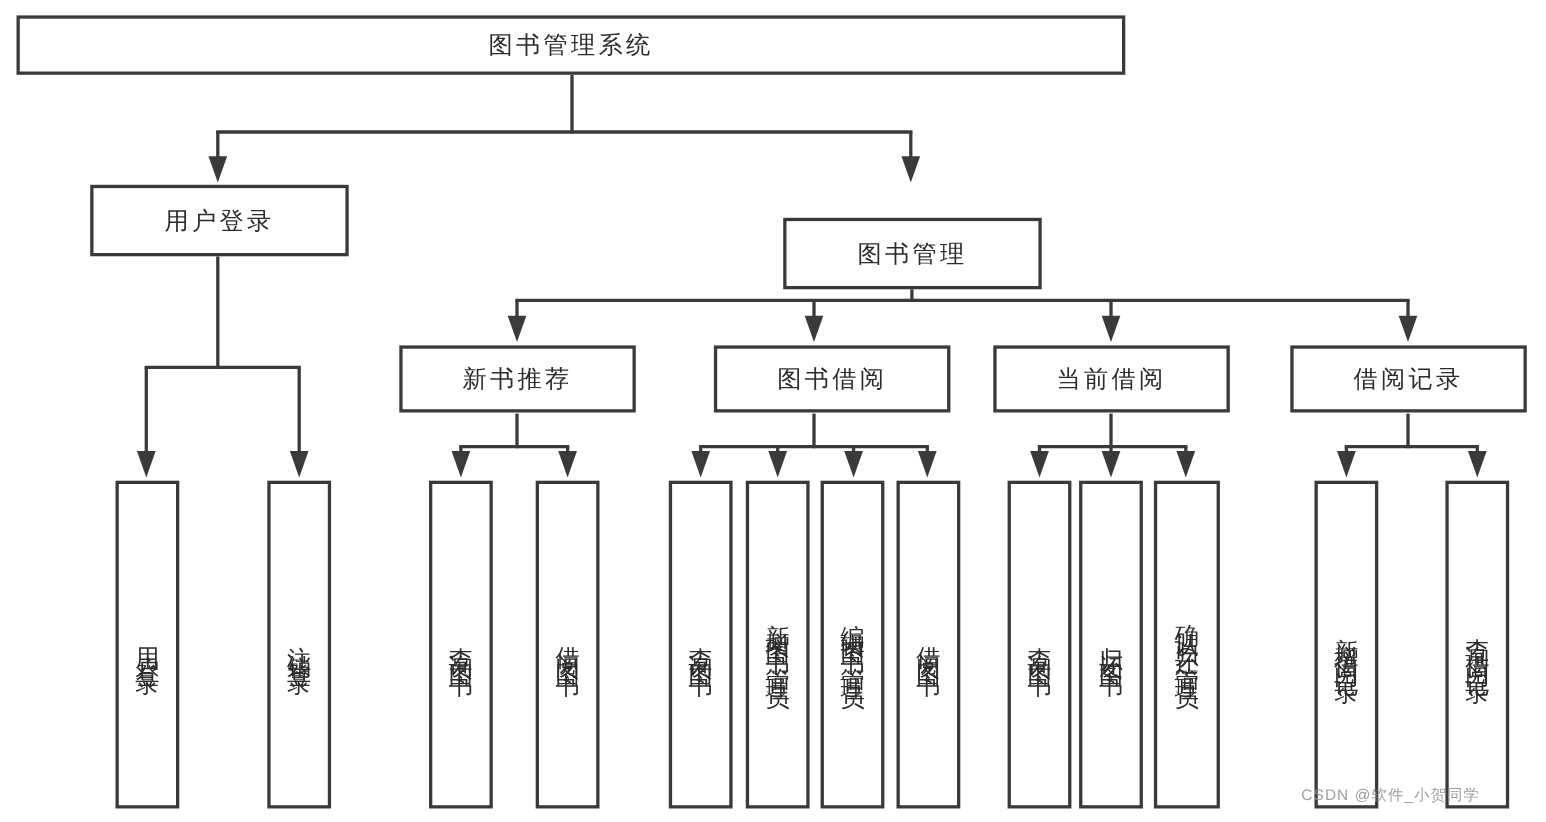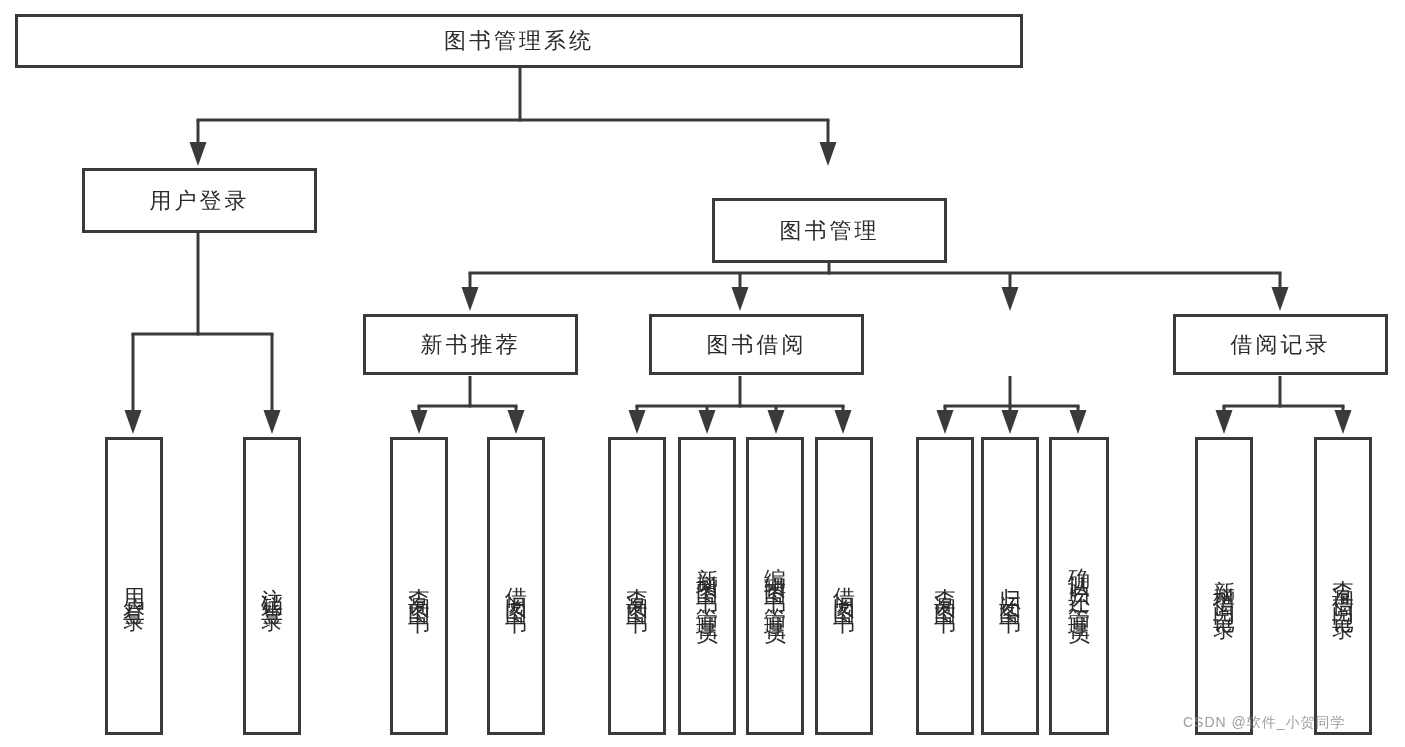--- a/index.html
+++ b/index.html
@@ -133,20 +133,23 @@
   <div class="box hbox" style="left:712px; top:168px; width:235px; height:65px;margin-top:30px;">
     <span>图书管理</span>
   </div>
 
   <div class="box hbox" style="left:363px; top:314px; width:215px; height:61px;">
     <span>新书推荐</span>
   </div>
   <div class="box hbox" style="left:633px; top:314px; width:215px; height:61px;margin-left:16px;">
     <span>图书借阅</span>
   </div>
+  <div class="box hbox" style="left:903px; top:314px; width:215px; height:61px;">
+    <span>当前借阅</span>
+  </div>
   <div class="box hbox" style="left:1173px; top:314px; width:215px; height:61px;">
     <span>借阅记录</span>
   </div>
 
   <div class="box vbox" style="left:105px; top:437px; width:58px; height:298px;">
     <span>用户登录</span>
   </div>
   <div class="box vbox" style="left:243px; top:437px; width:58px; height:298px;">
     <span>注销登录</span>
   </div>

